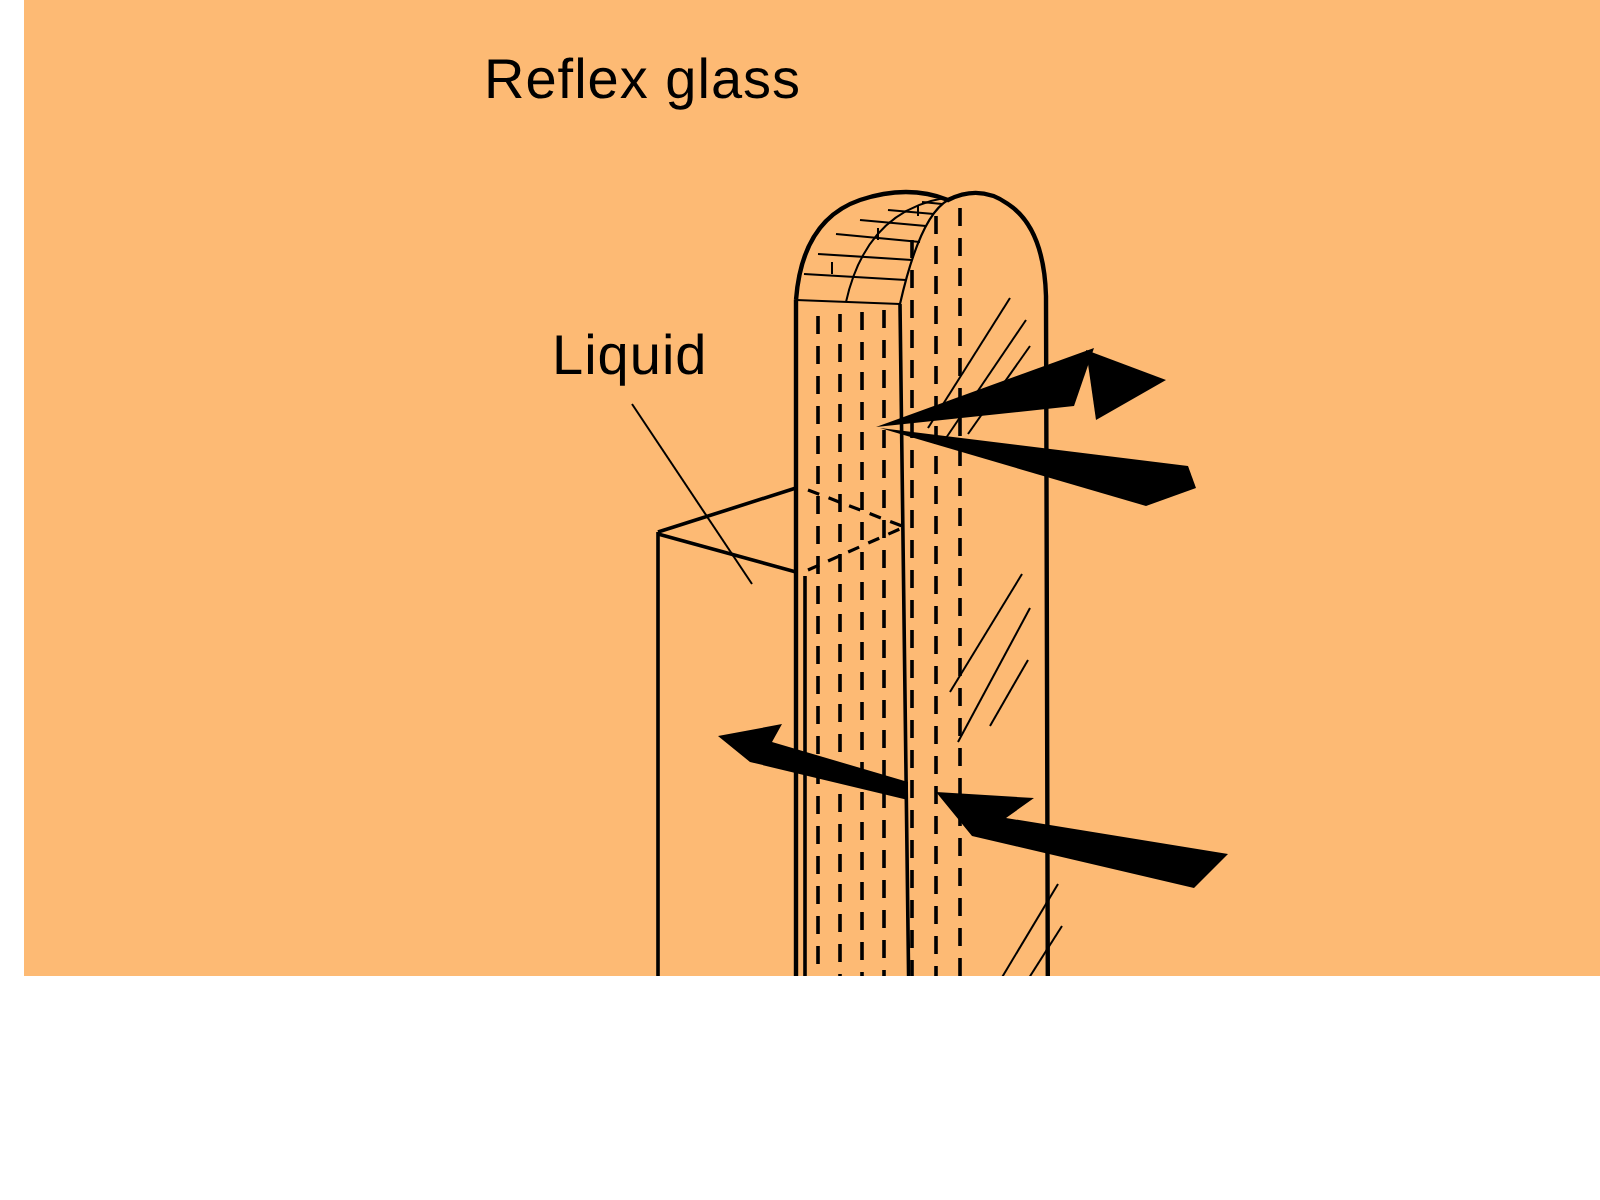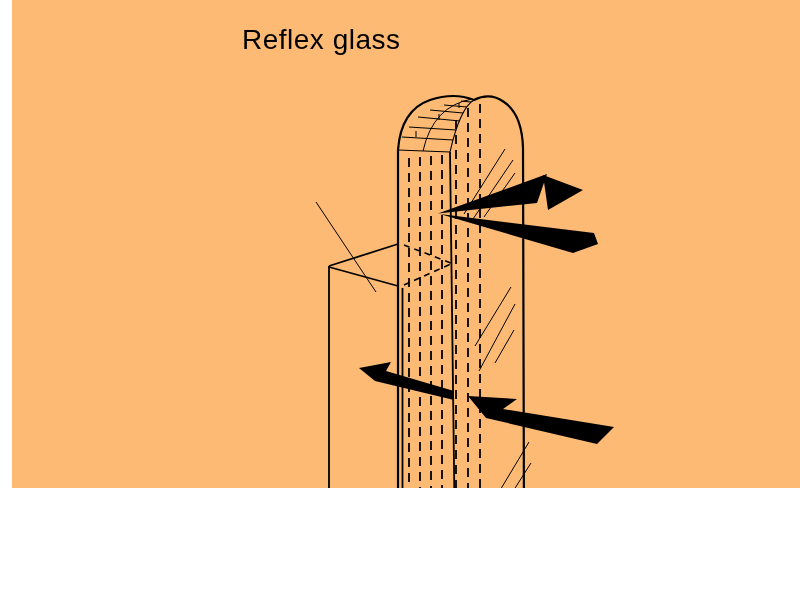--- a/index.html
+++ b/index.html
@@ -126,14 +126,15 @@
     </g>
 
     <g>
       <polygon class="arrow" points="456,396 505,399 491,409 602,427 585,444 474,418"></polygon>
       <polygon class="arrow" points="347,368 379,362 374,371 442,391 442,400 363,381"></polygon>
     </g>
   </svg>
 
   <div class="fig-label" id="title-label">Reflex glass</div>
 
+  <div class="fig-label" id="liquid-label">Liquid</div>
 
 </div>
 
 </body></html>

